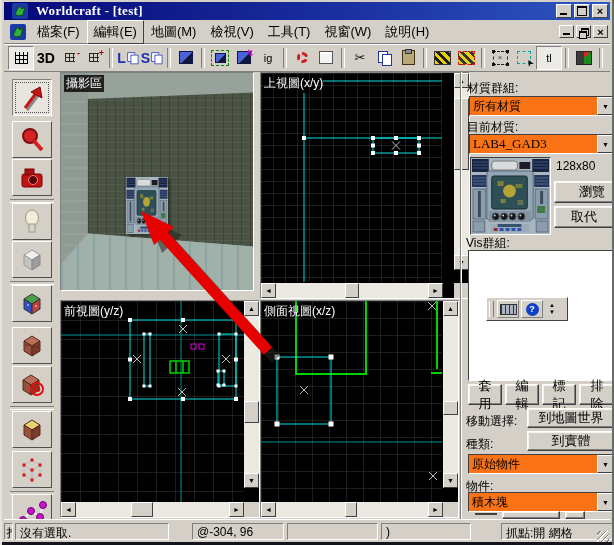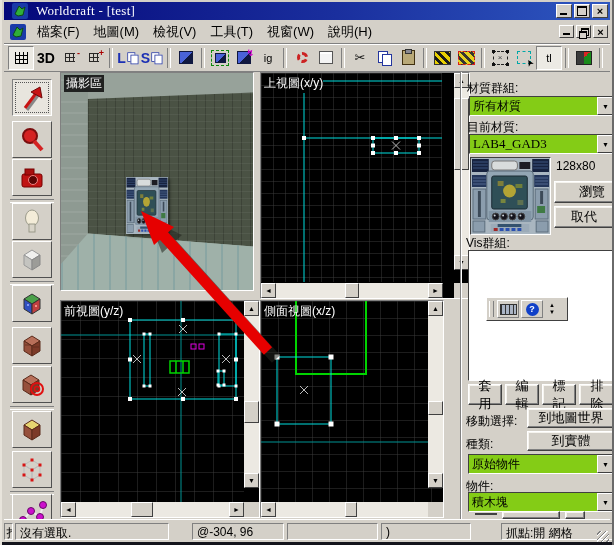--- a/index.html
+++ b/index.html
@@ -3,21 +3,21 @@
 <meta charset="utf-8">
 <style>
   html,body{margin:0;padding:0;}
   body{font-family:"Liberation Sans","DejaVu Sans",sans-serif;font-size:12px;}
   .win{position:relative;width:614px;height:545px;background:#d4d0c8;overflow:hidden;
        border-left:2px solid #e8e4dc;border-right:2px solid #6a6a6a;box-sizing:border-box;}
   
   .titlebar{position:absolute;left:2px;top:2px;right:2px;height:18px;
     background:linear-gradient(90deg,#05087a 0%,#1a2f9e 55%,#2e57c0 100%);
     display:flex;align-items:center;padding:0 2px;}
-  .title-text{color:#fff;font-weight:normal;font-size:13px;margin-left:4px;
+  .title-text{color:#fff;font-weight:bold;font-size:13px;margin-left:4px;
     font-family:"Liberation Serif","DejaVu Serif",serif;letter-spacing:.3px;}
   .winbtns{margin-left:auto;display:flex;gap:2px;}
   .wbtn{width:16px;height:14px;background:#d4d0c8;border:1px solid;box-sizing:border-box;
     border-color:#fff #404040 #404040 #fff;display:flex;align-items:center;justify-content:center;
     font-size:10px;line-height:10px;color:#000;position:relative;}
   .glyph-min{position:absolute;left:3px;bottom:2px;width:7px;height:2px;background:#000;}
   .glyph-max{width:8px;height:7px;border:1px solid #000;border-top-width:2px;}
   .glyph-close{font-size:11px;font-weight:bold;}
   .glyph-restore{position:relative;width:9px;height:8px;}
   .glyph-restore:before{content:"";position:absolute;left:2px;top:0;width:6px;height:5px;border:1px solid #000;border-top-width:2px;}
@@ -90,21 +90,21 @@
     background-image:repeating-linear-gradient(0deg,rgba(255,255,255,.05) 0 1px,transparent 1px 7px),
                      repeating-linear-gradient(90deg,rgba(0,0,0,.18) 0 1px,transparent 1px 9px);}
   .cam .floor{position:absolute;inset:0;clip-path:polygon(0% 88%,14% 74%,100% 80%,100% 100%,0% 100%);
     background:#9fb1a9;background-image:repeating-linear-gradient(90deg,rgba(90,140,150,.3) 0 2px,transparent 2px 16px);}
   .cam .lwall{position:absolute;left:0;top:0;width:14%;height:100%;
     background:#8e9a92;background-image:repeating-linear-gradient(0deg,rgba(255,255,255,.07) 0 2px,transparent 2px 11px);}
   .campanel{position:absolute;left:65px;top:104px;width:42px;height:57px;z-index:3;box-shadow:2px 2px 3px rgba(0,0,0,.4);}
   
   .rpanel{position:absolute;left:456px;top:0;width:154px;height:447px;border-left:1px solid #808080;box-shadow:inset 1px 0 0 #fff;}
   .plabel{position:absolute;color:#000;font-size:12px;}
-  .combo{position:absolute;height:20px;background:#84cc16;border:1px solid;border-color:#404040 #fff #fff #404040;
+  .combo{position:absolute;height:20px;background:#f97316;border:1px solid;border-color:#404040 #fff #fff #404040;
     box-sizing:border-box;display:flex;align-items:center;}
   .combo .cv{flex:1;padding:0 3px;font-size:12px;color:#000;white-space:nowrap;overflow:hidden;}
   .combo .serif{font-family:"Liberation Serif","DejaVu Serif",serif;font-size:13px;}
   .combo .drop{width:17px;height:100%;background:#d4d0c8;border:1px solid;border-color:#fff #404040 #404040 #fff;
     box-sizing:border-box;display:flex;align-items:center;justify-content:center;font-size:7px;}
   .pbtn{position:absolute;background:#d4d0c8;border:1px solid;border-color:#fff #404040 #404040 #fff;box-sizing:border-box;
     display:flex;align-items:center;justify-content:center;font-size:13px;color:#000;box-shadow:inset -1px -1px 0 #808080,inset 1px 1px 0 #f6f4ef;}
   .texprev{position:absolute;left:9px;top:85px;width:81px;height:78px;border:1px solid;border-color:#404040 #fff #fff #404040;box-sizing:border-box;background:#666;}
   .visbox{position:absolute;left:7px;top:178px;width:147px;height:131px;background:#fff;
     border:1px solid;border-color:#404040 #fff #fff #404040;box-sizing:border-box;}
@@ -195,20 +195,21 @@
         </div>
     </div>
   </div>
 
   <div class="menubar">
     <svg class="appicon" width="15" height="15" viewBox="0 0 16 16">
       <rect width="16" height="16" rx="2" fill="#1a3aa8"></rect>
       <path d="M3 11 L7 3 L10 6 L13 4 L11 12 L6 13 Z" fill="#2fae3a" stroke="#0c4a14" stroke-width="1"></path>
     </svg>
     <span class="menu-item">檔案(F)</span>
+    <span class="menu-item raised">編輯(E)</span>
     <span class="menu-item">地圖(M)</span>
     <span class="menu-item">檢視(V)</span>
     <span class="menu-item">工具(T)</span>
     <span class="menu-item">視窗(W)</span>
     <span class="menu-item">說明(H)</span>
     <div class="mdibtns">
       <div class="wbtn">
           <span class="glyph-min"></span>
         </div>
       <div class="wbtn">
@@ -511,21 +512,21 @@
         <div class="sb-btn" style="bottom:0">▼</div>
       </div>
       <div class="sb-h" style="left:0;bottom:0;width:183px;height:15px">
         <div class="sb-btn" style="left:0">◄</div>
         <div class="sb-thumb" style="left:70px;top:0;width:22px;height:15px"></div>
         <div class="sb-btn" style="right:0">►</div>
       </div>
       <div class="sb-corner" style="right:0;bottom:0"></div>
     </div>
 
-    <div class="vp" style="left:256px;top:228px;width:184px;height:218px">
+    <div class="vp" style="left:256px;top:228px;width:199px;height:218px">
       <span class="vplabel">側面視圖(x/z)</span>
       <svg width="181" height="201" viewBox="0 0 181 201" style="position:absolute;left:0;top:0">
         <defs>
             <pattern id="g17" width="17" height="17" patternUnits="userSpaceOnUse">
               <path d="M17 0H0V17" fill="none" stroke="#3a3a3a"></path>
             </pattern>
           </defs>
         <rect width="181" height="201" fill="#000"></rect>
         <rect width="181" height="201" fill="url(#g17)"></rect>
         <rect x="35" y="-4" width="70" height="77" fill="none" stroke="#00d400" stroke-width="2"></rect>

